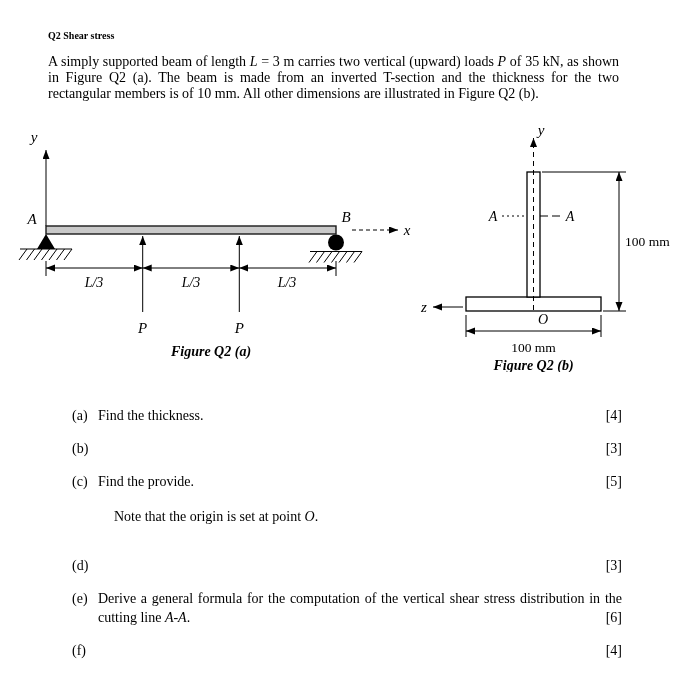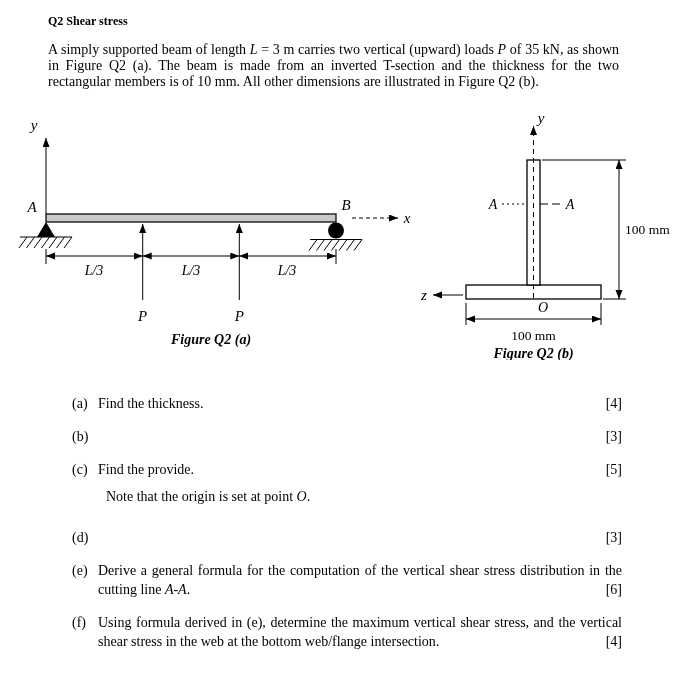--- a/index.html
+++ b/index.html
@@ -7,41 +7,41 @@
     width: 678px; height: 687px;
     background: #ffffff;
     overflow: hidden;
     font-family: "Liberation Serif", serif;
     font-size: 14px;
     color: #000;
   }
   .page { padding-top: 14px; }
   .title {
     font-weight: bold;
-    margin: 0 61px 13px 48px;
-    font-size: 12px;
+    margin: 16px 61px 13px 48px;
+    font-size: 10px;
   }
   .intro {
     margin: 0 59px 0 48px;
     text-align: justify;
     line-height: 16px;
   }
   .figures {
     display: flex;
     align-items: flex-start;
     margin: 20px 0 0 6px;
   }
   svg { display: block; }
   svg text { font-family: "Liberation Serif", serif; fill: #000; }
   .questions { margin: 34px 56px 0 72px; }
   .q-item { display: flex; margin-bottom: 14px; line-height: 19px; }
   .q-label { flex: 0 0 26px; }
   .q-body { flex: 1; text-align: justify; }
   .q-marks { float: right; }
-  .q-note { margin: 8px; }
+  .q-note { margin: 16px; }
   i { font-style: italic; }
 </style>
 </head>
 <body>
 
 <div class="page">
 
   <div class="title">Q2 Shear stress</div>
 
   <p class="intro"><span>A simply supported beam of length </span><i>L</i><span> = 3 m carries two vertical (upward) loads </span><i>P</i><span> of 35 kN, as shown in Figure Q2 (a). The beam is made from an inverted T-section and the thickness for the two rectangular members is of 10 mm. All other dimensions are illustrated in Figure Q2 (b).</span></p>
@@ -161,19 +161,18 @@
       <span class="q-label">(e)</span>
       <div class="q-body">
         <span>Derive a general formula for the computation of the vertical shear stress distribution in the cutting line </span><i>A-A</i><span>.</span>
         <span class="q-marks">[6]</span>
       </div>
     </div>
 
     <div class="q-item">
       <span class="q-label">(f)</span>
       <div class="q-body">
-        <span>Using formula derived in (e), determine the maximum vertical shear stress, and the vertical shear stress in the web at the bottom web/flange intersection.</span>
         <span class="q-marks">[4]</span>
       </div>
     </div>
 
   </div>
 </div>
 
 </body></html>

